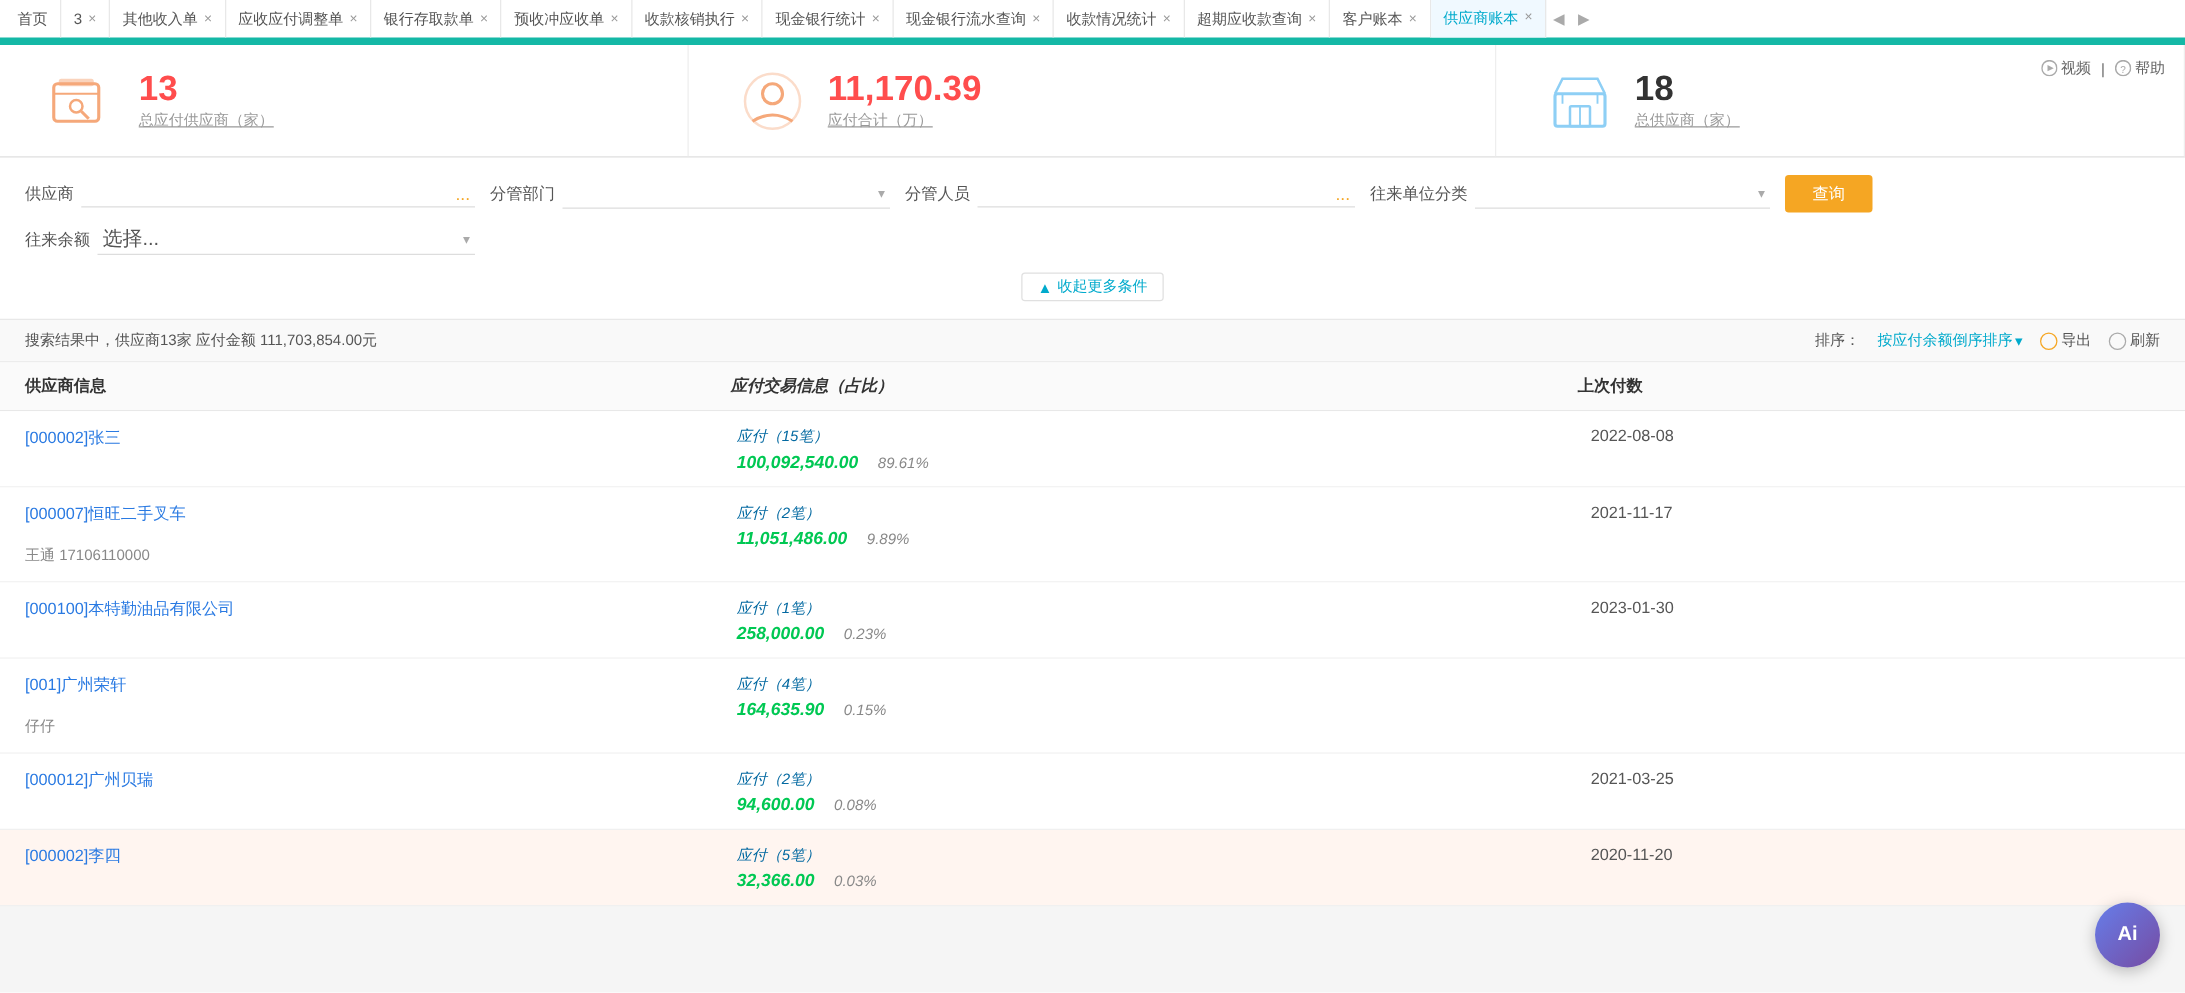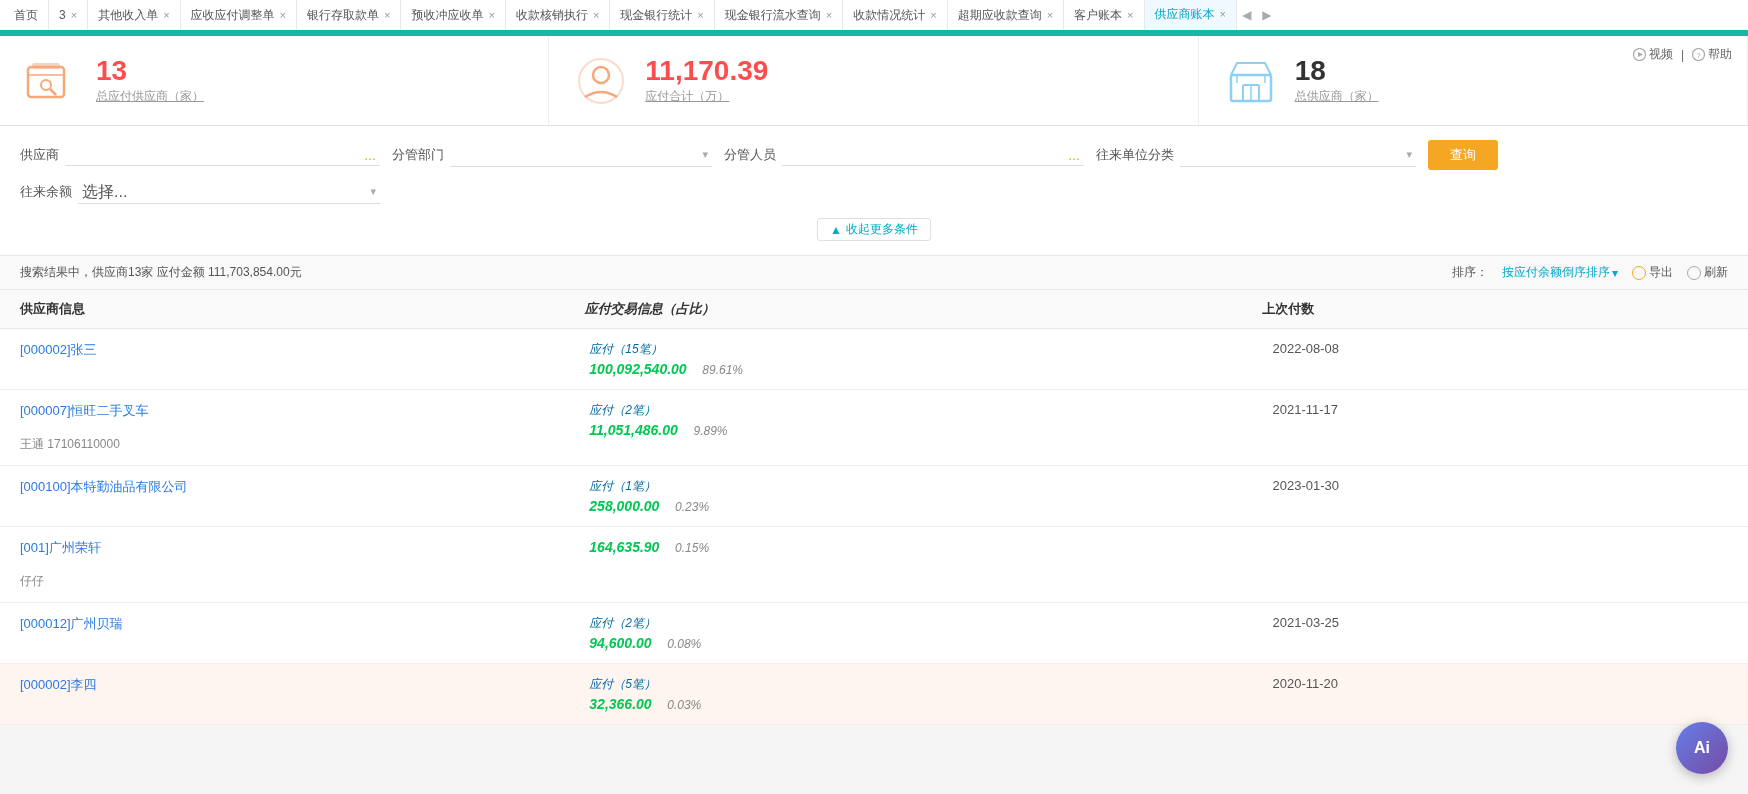--- a/index.html
+++ b/index.html
@@ -53,21 +53,21 @@
     .stats-bar {
       display: flex;
       background: #fff;
       border-bottom: 1px solid #e0e0e0;
       height: 90px;
       position: relative;
     }
     .stat-item {
       display: flex;
       align-items: center;
-      padding: 0 24px;
+      padding: 0 39px;
       flex: 1;
       border-right: 1px solid #eee;
     }
     .stat-icon {
       width: 56px;
       height: 56px;
       margin-right: 16px;
       flex-shrink: 0;
     }
     .stat-info .stat-number {
@@ -602,20 +602,21 @@
 
   <div class="table-row">
     <div class="col-supplier">
       <div class="supplier-name">
         <a href="#"><span>[001]</span><span>广州荣轩</span></a>
       </div>
       <div class="supplier-sub">仔仔</div>
     </div>
     <div class="col-payable">
       <div class="payable-info">
+        <div class="payable-label">应付（4笔）</div>
         <div>
           <span class="payable-amount">164,635.90</span>
           <span class="payable-pct">0.15%</span>
         </div>
       </div>
     </div>
     <div class="col-lastpay last-pay-date"></div>
   </div>
 
   <div class="table-row">

